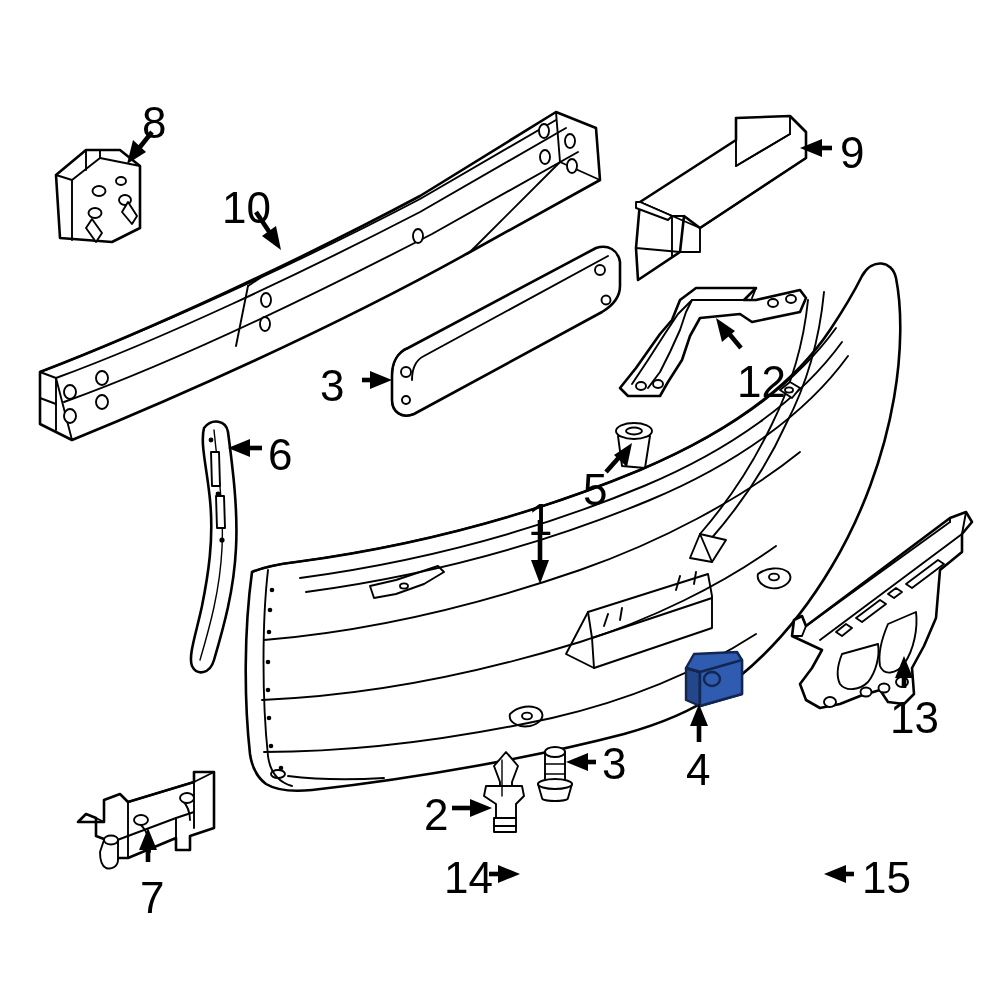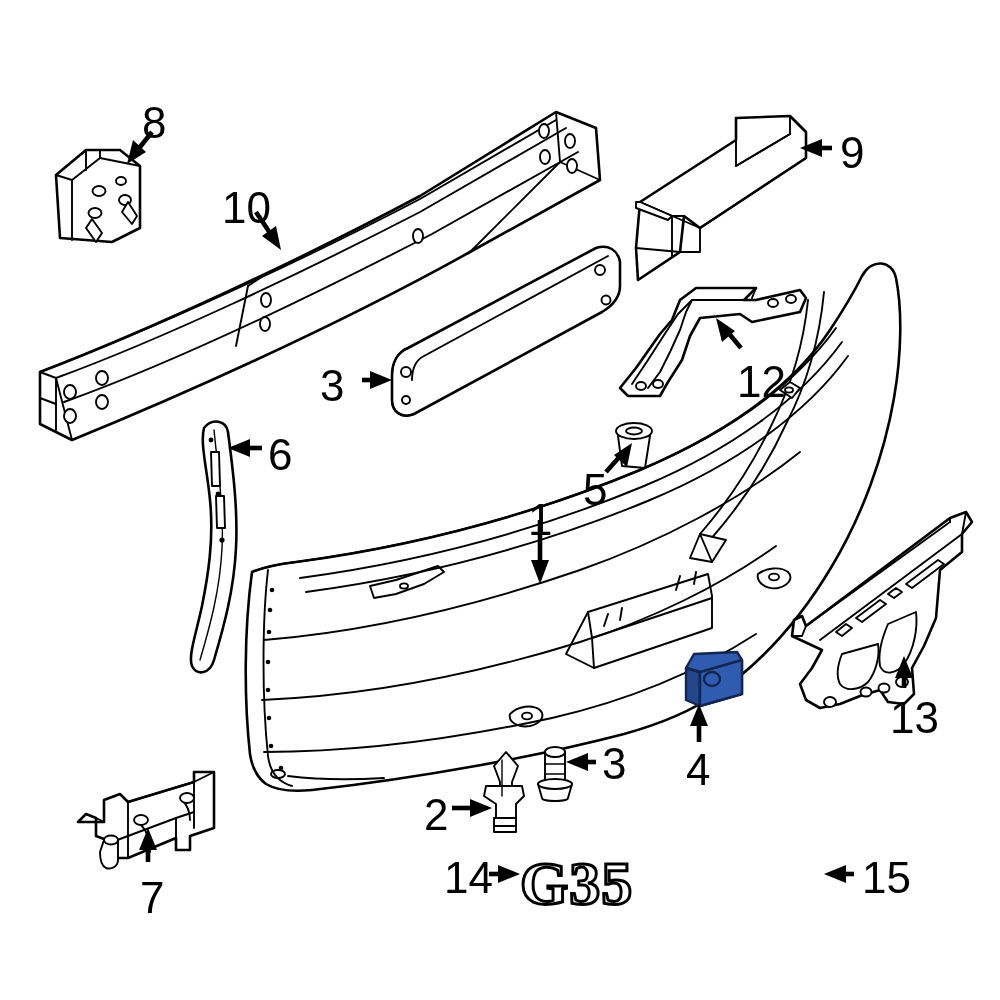--- a/index.html
+++ b/index.html
@@ -530,15 +530,14 @@
   <div class="callout" style="left:140px; top:876px;">7</div>
   <div class="callout" style="left:142px; top:101px;">8</div>
   <div class="callout" style="left:840px; top:131px;">9</div>
   <div class="callout" style="left:222px; top:186px;">10</div>
   <div class="callout" style="left:320px; top:364px;">3</div>
   <div class="callout" style="left:737px; top:360px;text-align:center;">12</div>
   <div class="callout" style="left:890px; top:696px;text-align:right;">13</div>
   <div class="callout" style="left:444px; top:856px;">14</div>
   <div class="callout" style="left:862px; top:856px;">15</div>
 
-  <div class="badge-text" style="left:520px; top:852px;">G35</div>
 
 </div>
 
 </body></html>

